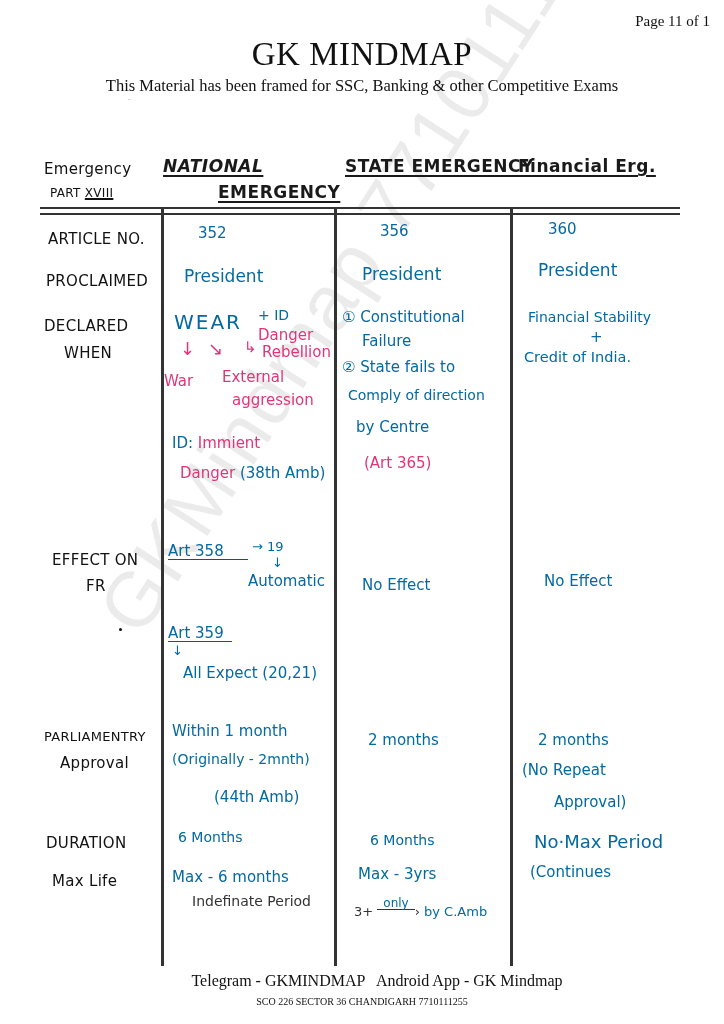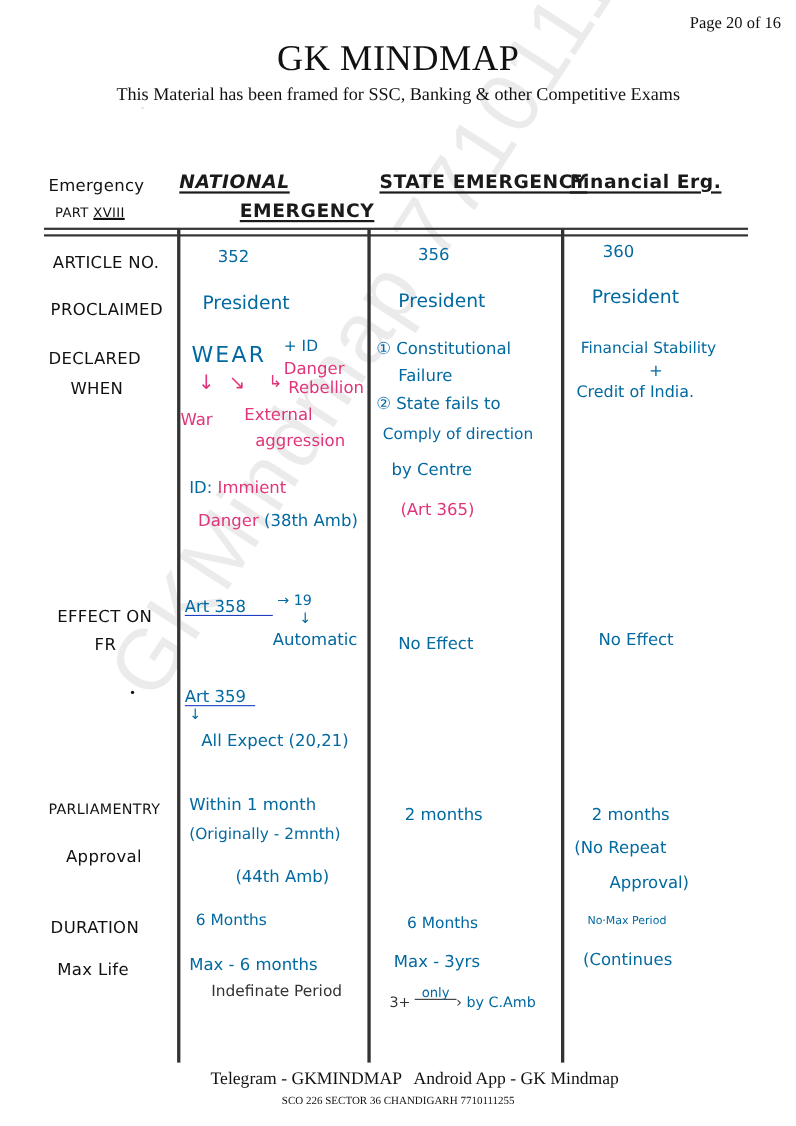--- a/index.html
+++ b/index.html
@@ -27,21 +27,21 @@
                font-family:"Liberation Sans", sans-serif; transform:rotate(-57deg);
                transform-origin:left top; white-space:nowrap; letter-spacing:2px; }
 
   .footer1 { left:0; width:724px; top:972px; text-align:center; font-size:16px; }
   .footer2 { left:0; width:724px; top:996px; text-align:center; font-size:10px; }
   .arrow { font-family:"DejaVu Sans", sans-serif; }
 </style>
 </head>
 <body>
 
-<div class="abs page-num">Page 20 of 16</div>
+<div class="abs page-num">Page 11 of 1</div>
 <div class="abs main-title">GK MINDMAP</div>
 <div class="abs subtitle">This Material has been framed for SSC, Banking &amp; other Competitive Exams</div>
 <div class="abs tiny-mark">"'</div>
 
 <div class="abs watermark">GKMindmap 7710111255</div>
 
 <div class="abs hand lbl" style="left:44px;top:160px;font-size:15px;">Emergency</div>
 <div class="abs hand lbl" style="left:50px;top:186px;font-size:12px;">
   <span>PART</span>
   <u style="text-decoration-thickness:2px;">XVIII</u>
@@ -118,36 +118,36 @@
 <div class="abs hand cell blue arrow" style="left:272px;top:556px;font-size:13px;">↓</div>
 <div class="abs hand cell blue" style="left:248px;top:574px;">Automatic</div>
 <div class="abs hand cell blue" style="left:168px;top:626px;border-bottom:1.5px solid #1f3fbf;padding-right:8px;">Art 359</div>
 <div class="abs hand cell blue arrow" style="left:172px;top:644px;font-size:13px;">↓</div>
 <div class="abs hand cell blue" style="left:168px;top:666px;margin-left:15px;">All Expect (20,21)</div>
 
 <div class="abs hand cell blue" style="left:362px;top:578px;">No Effect</div>
 <div class="abs hand cell blue" style="left:544px;top:574px;">No Effect</div>
 
 <div class="abs hand lbl" style="left:44px;top:729px;font-size:13px;text-transform:uppercase;">Parliamentry</div>
-<div class="abs hand lbl" style="left:60px;top:754px;margin-top:16px;">Approval</div>
+<div class="abs hand lbl" style="left:60px;top:754px;">Approval</div>
 
 <div class="abs hand cell blue" style="left:172px;top:724px;">Within 1 month</div>
 <div class="abs hand cell blue" style="left:172px;top:752px;font-size:14px;">(Originally - 2mnth)</div>
 <div class="abs hand cell blue" style="left:214px;top:790px;">(44th Amb)</div>
 
 <div class="abs hand cell blue" style="left:368px;top:733px;">2 months</div>
 
 <div class="abs hand cell blue" style="left:538px;top:733px;">2 months</div>
 <div class="abs hand cell blue" style="left:522px;top:763px;">(No Repeat</div>
 <div class="abs hand cell blue" style="left:554px;top:795px;">Approval)</div>
 
 <div class="abs hand lbl" style="left:46px;top:834px;text-transform:uppercase;">Duration</div>
 <div class="abs hand cell blue" style="left:178px;top:830px;font-size:14px;">6 Months</div>
 <div class="abs hand cell blue" style="left:370px;top:833px;font-size:14px;">6 Months</div>
-<div class="abs hand cell blue" style="left:534px;top:833px;font-size:10px;">No·Max Period</div>
+<div class="abs hand cell blue" style="left:534px;top:833px;font-size:18px;">No·Max Period</div>
 
 <div class="abs hand lbl" style="left:52px;top:872px;">Max Life</div>
 <div class="abs hand cell blue" style="left:172px;top:870px;">Max - 6 months</div>
 <div class="abs hand cell dark" style="left:192px;top:894px;font-size:14px;">Indefinate Period</div>
 
 <div class="abs hand cell blue" style="left:358px;top:867px;">Max - 3yrs</div>
 <div class="abs hand cell" style="left:354px;top:905px;font-size:13px;">
   <span class="dark">3+</span>
   <span class="blue" style="display:inline-block;position:relative;top:-9px;border-bottom:1.5px solid #333;padding:0 6px;font-size:12px;">only</span><span class="arrow dark">›</span>
   <span class="blue">by C.Amb</span>

